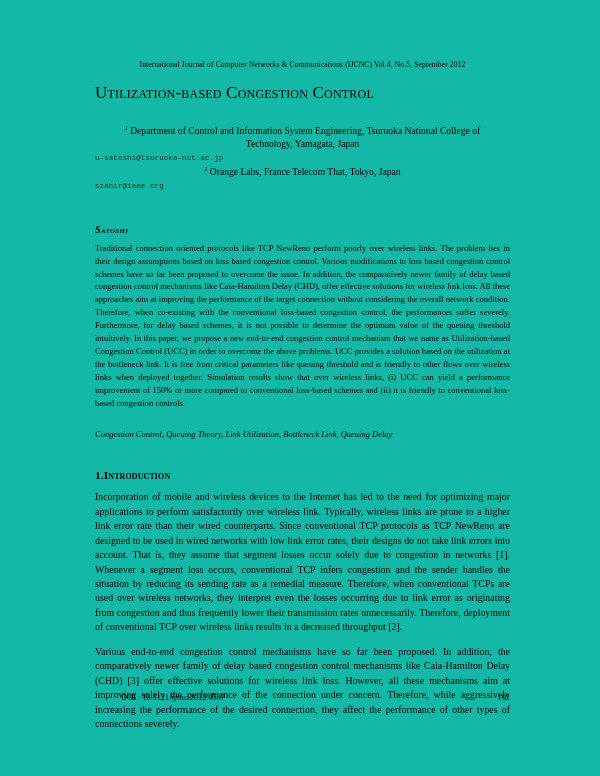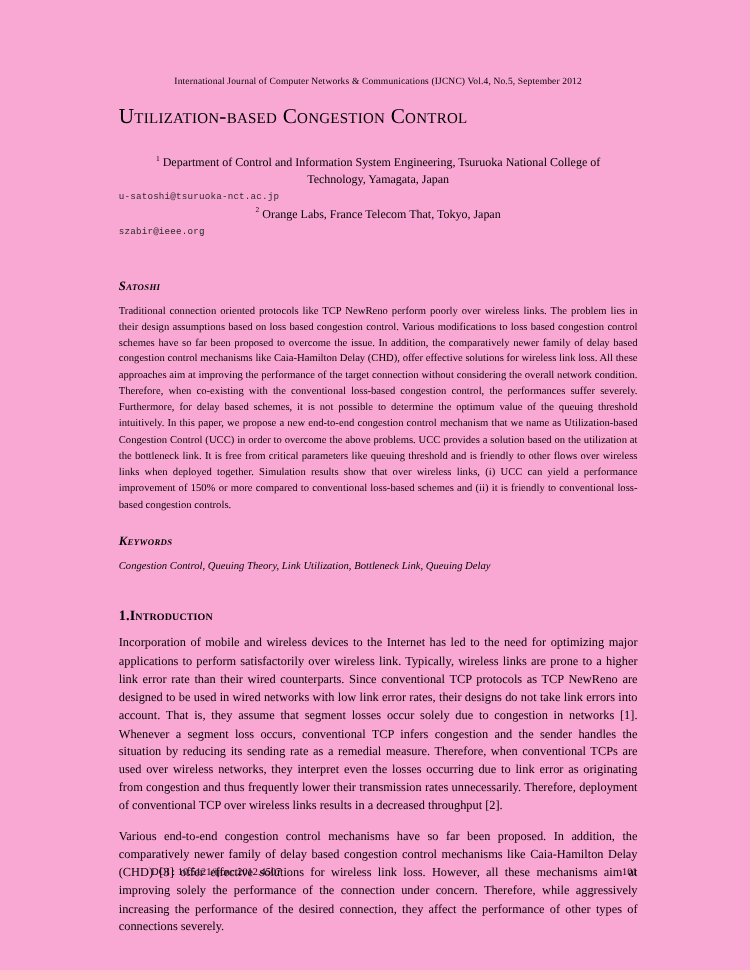--- a/index.html
+++ b/index.html
@@ -14,21 +14,21 @@
     font-family: "Liberation Serif", "DejaVu Serif", serif;
     color: #000000;
     -webkit-font-smoothing: antialiased;
   }
   .page {
     position: relative;
     width: 600px;
     height: 776px;
     box-sizing: border-box;
     padding: 60px 90px 0 95px;
-    background: #f9a8d4;
+    background: #14b8a6;
     overflow: hidden;
   }
 
   
   .journal-header {
     text-align: center;
     font-size: 7.6px;
     letter-spacing: 0.12px;
     line-height: 1.3;
     margin: 0 0 13px 0;
@@ -179,21 +179,20 @@
     <span>Orange Labs, France Telecom That, Tokyo, Japan</span>
   </div>
   <div class="email last">szabir@ieee.org</div>
 
   <div class="abstract-block">
     <div class="section-heading">Satoshi</div>
     <p class="abstract-text">Traditional connection oriented protocols like TCP NewReno perform poorly over wireless links. The problem lies in their design assumptions based on loss based congestion control. Various modifications to loss based congestion control schemes have so far been proposed to overcome the issue. In addition, the comparatively newer family of delay based congestion control mechanisms like Caia-Hamilton Delay (CHD), offer effective solutions for wireless link loss. All these approaches aim at improving the performance of the target connection without considering the overall network condition. Therefore, when co-existing with the conventional loss-based congestion control, the performances suffer severely. Furthermore, for delay based schemes, it is not possible to determine the optimum value of the queuing threshold intuitively. In this paper, we propose a new end-to-end congestion control mechanism that we name as Utilization-based Congestion Control (UCC) in order to overcome the above problems. UCC provides a solution based on the utilization at the bottleneck link. It is free from critical parameters like queuing threshold and is friendly to other flows over wireless links when deployed together. Simulation results show that over wireless links, (i) UCC can yield a performance improvement of 150% or more compared to conventional loss-based schemes and (ii) it is friendly to conventional loss-based congestion controls.</p>
   </div>
 
   <div class="keywords-block">
-    <div class="section-heading">Keywords</div>
     <p class="keywords-text">Congestion Control, Queuing Theory, Link Utilization, Bottleneck Link, Queuing Delay</p>
   </div>
 
   <div class="intro-block">
     <div class="numbered-heading">
       <span class="heading-num">1.</span><span class="heading-text">Introduction</span>
     </div>
     <p class="body-text">Incorporation of mobile and wireless devices to the Internet has led to the need for optimizing major applications to perform satisfactorily over wireless link. Typically, wireless links are prone to a higher link error rate than their wired counterparts. Since conventional TCP protocols as TCP NewReno are designed to be used in wired networks with low link error rates, their designs do not take link errors into account. That is, they assume that segment losses occur solely due to congestion in networks [1]. Whenever a segment loss occurs, conventional TCP infers congestion and the sender handles the situation by reducing its sending rate as a remedial measure. Therefore, when conventional TCPs are used over wireless networks, they interpret even the losses occurring due to link error as originating from congestion and thus frequently lower their transmission rates unnecessarily. Therefore, deployment of conventional TCP over wireless links results in a decreased throughput [2].</p>
     <p class="body-text">Various end-to-end congestion control mechanisms have so far been proposed. In addition, the comparatively newer family of delay based congestion control mechanisms like Caia-Hamilton Delay (CHD) [3] offer effective solutions for wireless link loss. However, all these mechanisms aim at improving solely the performance of the connection under concern. Therefore, while aggressively increasing the performance of the desired connection, they affect the performance of other types of connections severely.</p>
   </div>

